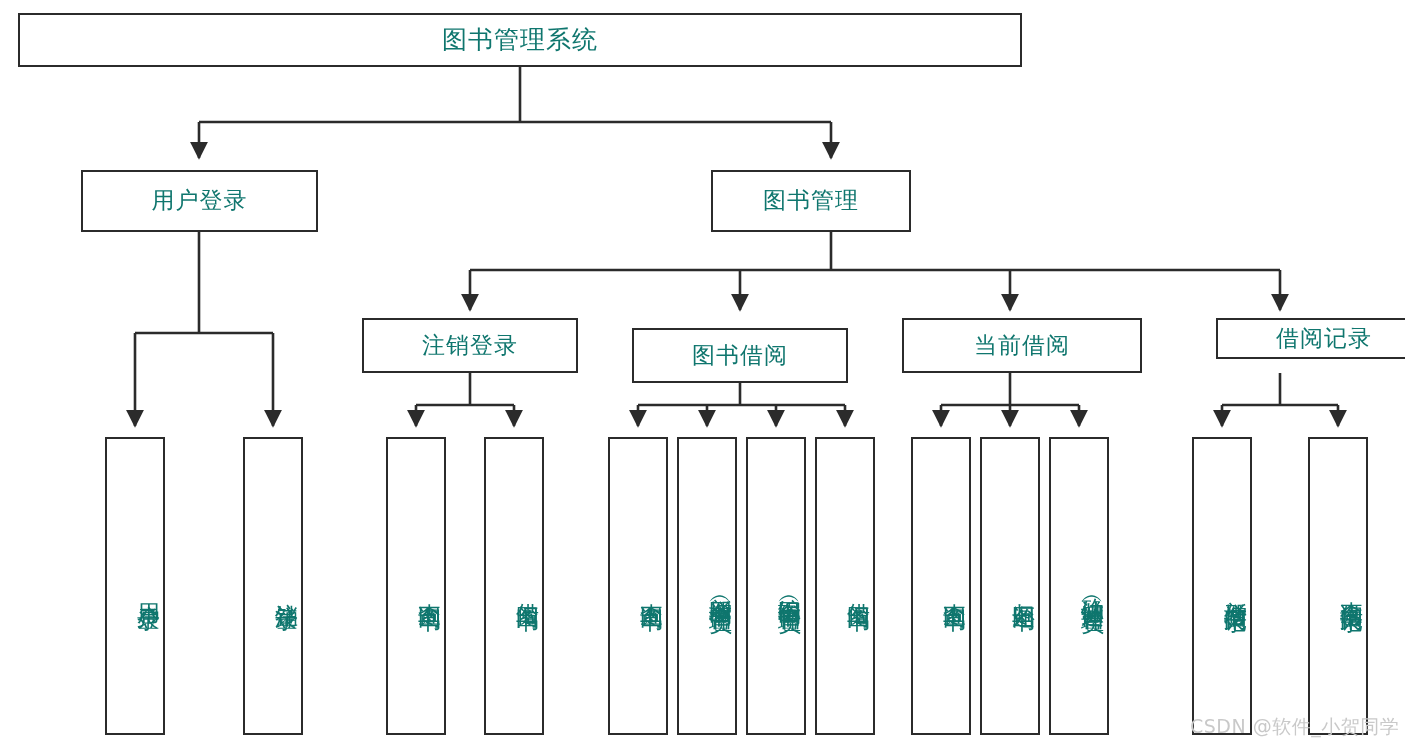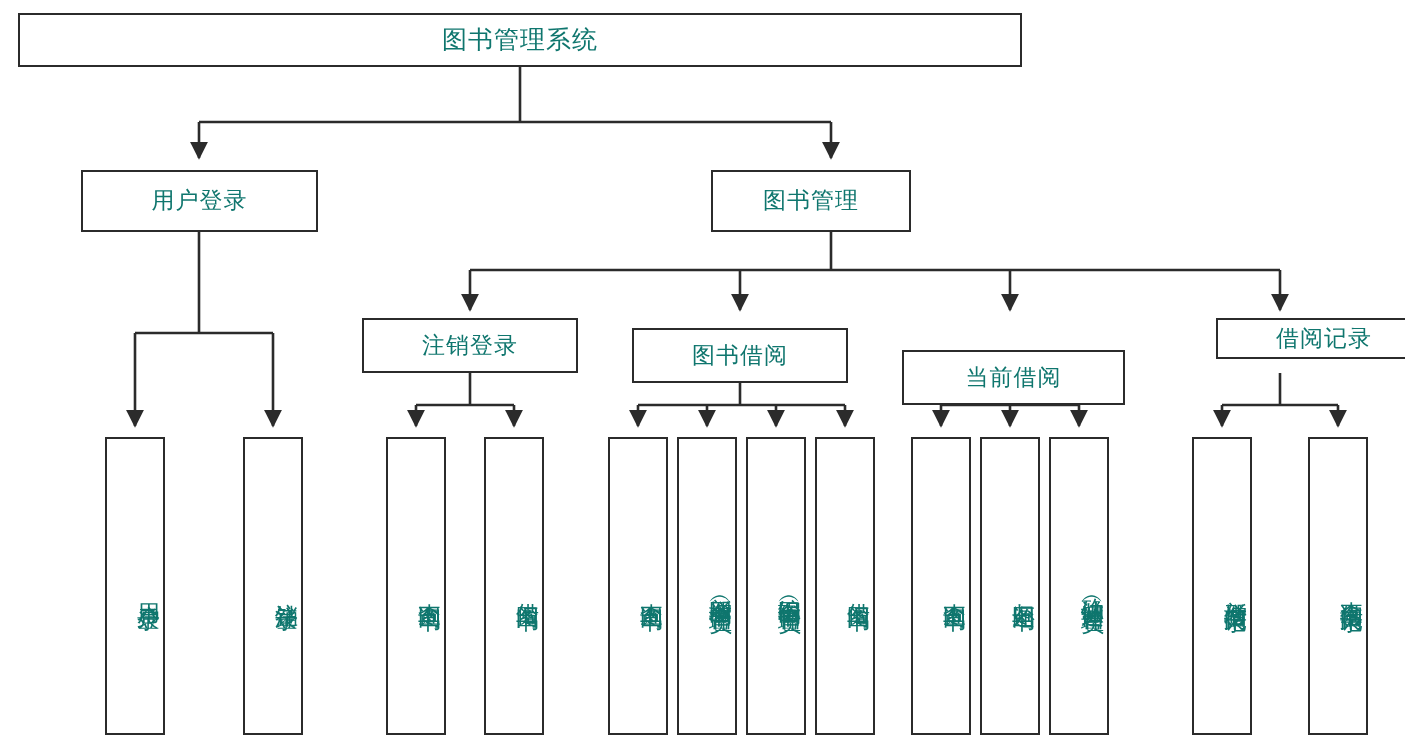--- a/index.html
+++ b/index.html
@@ -134,21 +134,21 @@
   <div class="node horizontal" style="left:711px; top:170px; width:200px; height:62px;">
     <span class="label">图书管理</span>
   </div>
 
   <div class="node horizontal" style="left:362px; top:318px; width:216px; height:55px;">
     <span class="label">注销登录</span>
   </div>
   <div class="node horizontal" style="left:632px; top:328px; width:216px; height:55px;">
     <span class="label">图书借阅</span>
   </div>
-  <div class="node horizontal" style="left:902px; top:318px; width:223px; height:55px;margin-top:32px;">
+  <div class="node horizontal" style="left:902px; top:318px; width:240px; height:55px;">
     <span class="label">当前借阅</span>
   </div>
   <div class="node horizontal" style="left:1216px; top:318px; width:216px; height:41px;">
     <span class="label">借阅记录</span>
   </div>
 
   <div class="node vertical" style="left:105px; top:437px; width:60px; height:298px;">
     <span class="label">用户登录</span>
   </div>
   <div class="node vertical" style="left:243px; top:437px; width:60px; height:298px;">
@@ -185,14 +185,17 @@
     <span class="label">确认归还（管理员）</span>
   </div>
 
   <div class="node vertical" style="left:1192px; top:437px; width:60px; height:298px;">
     <span class="label">新增借阅记录</span>
   </div>
   <div class="node vertical" style="left:1308px; top:437px; width:60px; height:298px;">
     <span class="label">查询借阅记录</span>
   </div>
 
+  <div class="watermark" style="left:1190px; top:714px;">
+    <span>CSDN @软件_小贺同学</span>
+  </div>
 
 </div>
 
 </body></html>

